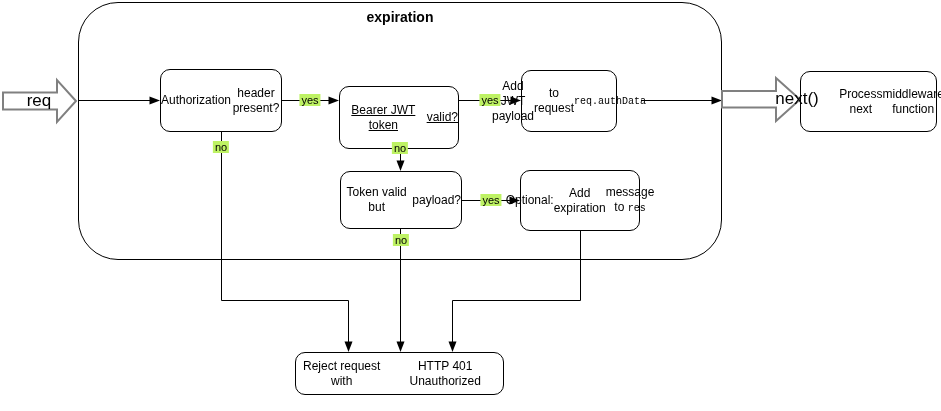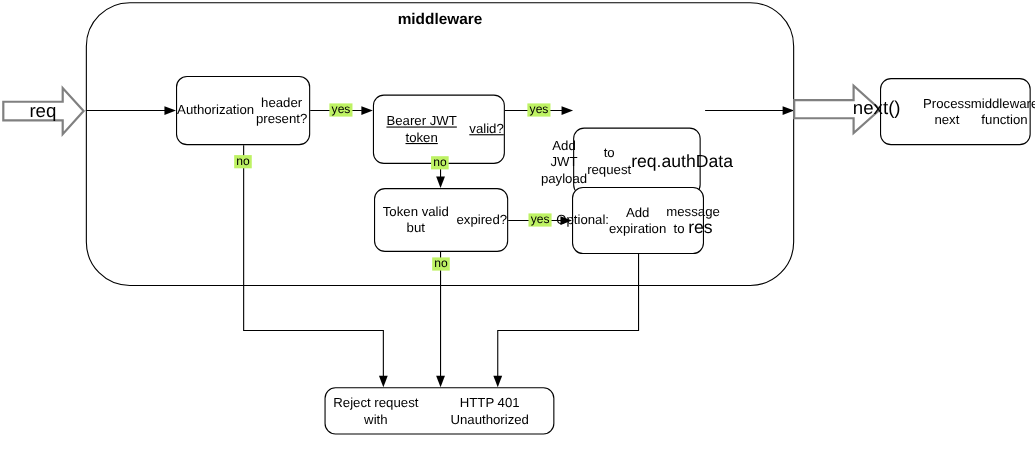--- a/index.html
+++ b/index.html
@@ -15,40 +15,40 @@
     position:absolute;left:0;top:6px;width:100%;text-align:center;
     font-size:14px;font-weight:bold;
   }
   .overlay{position:absolute;left:0;top:0;width:941px;height:411px;}
   .box{
     position:absolute;box-sizing:border-box;background:#ffffff;
     border:1px solid #000;border-radius:10px;
     display:flex;flex-direction:row;align-items:center;justify-content:center;
     text-align:center;font-size:12px;line-height:15px;
   }
-  .mono{font-family:Liberation Sans, sans-serif;font-size:16px;}
+  .mono{font-family:Liberation Mono, monospace;font-size:10px;}
   .edge-label{
     position:absolute;transform:translate(-50%,-50%);
     background:#bef264;font-size:11px;line-height:12px;padding:0 2px;white-space:nowrap;
   }
   .arrow-label{
     position:absolute;transform:translate(-50%,-50%);
     font-size:17px;line-height:12px;white-space:nowrap;background:transparent;
   }
   .conn{stroke:#000;stroke-width:1;fill:none;}
   .head{fill:#000;stroke:none;}
   .block-arrow{fill:#ffffff;stroke:#808080;stroke-width:2;stroke-linejoin:miter;}
 </style>
 </head>
 <body>
 
 <div class="canvas">
 
   <div class="container-shape">
-    <div class="container-title">middleware</div>
+    <div class="container-title">expiration</div>
   </div>
 
   <svg class="overlay" width="941" height="411" viewBox="0 0 941 411">
     <g>
       <polygon class="block-arrow" points="3,92.5 57,92.5 57,80 76,101 57,122 57,109.5 3,109.5"></polygon>
     </g>
     <g>
       <line class="conn" x1="78" y1="100.5" x2="150" y2="100.5"></line>
       <polygon class="head" points="160,100.5 149.5,96.5 149.5,104.5"></polygon>
     </g>
@@ -92,34 +92,34 @@
   <div class="box" style="left:160px;top:69px;width:122px;height:63px;">
     <span>Authorization</span>
     <span>header present?</span>
   </div>
 
   <div class="box" style="left:339px;top:86px;width:120px;height:63px;text-decoration:underline;">
     <span>Bearer JWT token</span>
     <span>valid?</span>
   </div>
 
-  <div class="box" style="left:521px;top:70px;width:116px;height:62px;margin-top:46px;">
+  <div class="box" style="left:521px;top:70px;width:96px;height:62px;">
     <span>Add JWT payload</span>
     <span>to request</span>
     <span class="mono">req.authData</span>
   </div>
 
   <div class="box" style="left:800px;top:71px;width:137px;height:61px;padding-left:46px;">
     <span>Process next</span>
     <span>middleware function</span>
   </div>
 
   <div class="box" style="left:340px;top:171px;width:122px;height:58px;">
     <span>Token valid but</span>
-    <span>expired?</span>
+    <span>payload?</span>
   </div>
 
   <div class="box" style="left:520px;top:170px;width:120px;height:61px;">
     <span>Optional:</span>
     <span>Add expiration</span>
     <span><span>message to</span> <span class="mono">res</span></span>
   </div>
 
   <div class="box" style="left:295px;top:352px;width:209px;height:43px;">
     <span>Reject request with</span>

